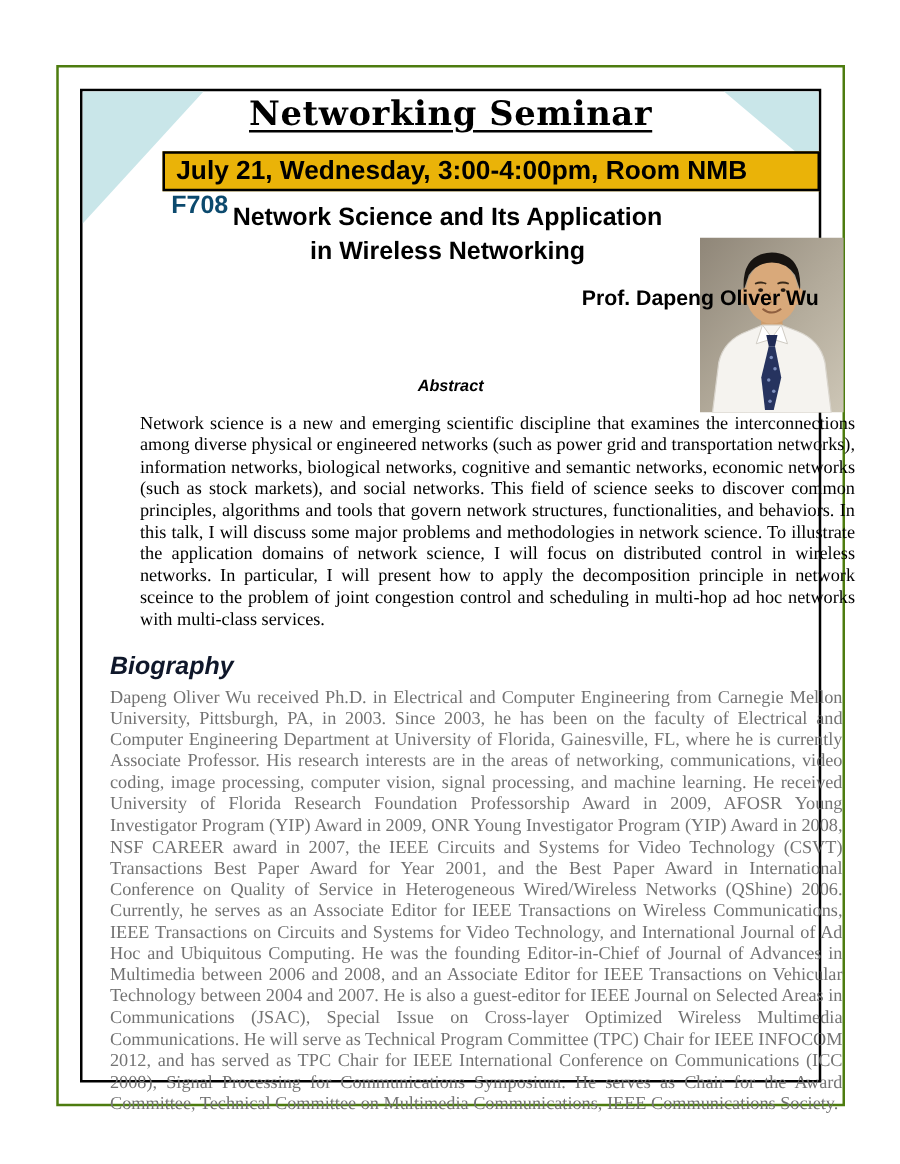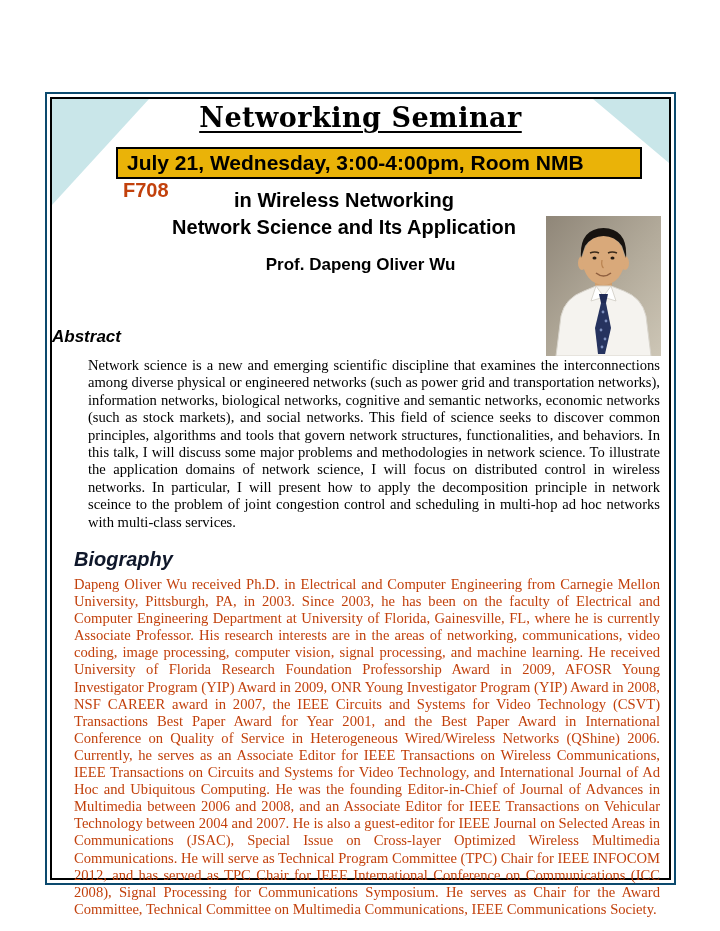--- a/index.html
+++ b/index.html
@@ -6,24 +6,23 @@
   .slide{
     position:relative;
     width:720px;height:931px;
     background:#ffffff;
     font-family:"Liberation Sans",sans-serif;
     overflow:hidden;
   }
   .frame-outer{
     position:absolute;
     left:45px;top:52px;right:44px;bottom:46px;
-    border:2px solid #0c4a6e;
-    padding:3px;
+    border:2px solid #4d7c0f;
+    padding:17px;
     box-sizing:border-box;
-    margin-top:40px;
   }
   .frame-inner{
     position:relative;
     width:100%;height:100%;
     border:2px solid #000;
     box-sizing:border-box;
   }
   .corner-accent{
     position:absolute;top:0;
     background:#c9e6e9;
@@ -54,86 +53,86 @@
     border:2px solid #000;
     box-sizing:border-box;
     font-weight:bold;font-size:21px;
     line-height:28px;
     padding-left:9px;
     color:#000;
     background:#eab308;
   }
   .date-overflow{
     position:absolute;left:71px;top:80px;
-    font-weight:bold;font-size:20px;color:#c2410c;
+    font-weight:bold;font-size:20px;color:#0c4a6e;
   }
   .talk-title{
     position:absolute;left:0;top:88px;width:584px;
     text-align:center;
     font-weight:bold;font-size:20px;line-height:27px;
     color:#000;
   }
   .speaker-photo{
     position:absolute;left:494px;top:117px;
     width:115px;height:140px;
     display:block;
   }
   .speaker-block{
     position:absolute;left:0;top:154px;width:100%;
-    text-align:center;
+    text-align:right;
     font-weight:bold;font-size:17px;line-height:23px;
   }
   .speaker-name{color:#000;}
   .speaker-dept,.speaker-univ{color:#18988f;}
   .abstract-heading{
     position:absolute;left:0;top:228px;width:100%;
-    text-align:left;
-    font-weight:bold;font-style:italic;font-size:17px;
+    text-align:center;
+    font-weight:bold;font-style:italic;font-size:13px;
     color:#000;
   }
   .abstract-body{
-    position:absolute;left:36px;top:258px;width:572px;
+    position:absolute;left:46px;top:258px;width:572px;
     font-family:"Liberation Serif",serif;
     font-size:14.6px;line-height:17.4px;
     text-align:justify;
     color:#000;
   }
   .bio-heading{
     position:absolute;left:22px;top:449px;
     font-weight:bold;font-style:italic;font-size:20px;
     color:#0f172a;
   }
   .bio-body{
     position:absolute;left:22px;top:477px;width:586px;
     font-family:"Liberation Serif",serif;
     font-size:14.6px;line-height:17.1px;
     text-align:justify;
-    color:#c2410c;
+    color:#737373;
   }
 </style>
 </head>
 <body>
 
 <div class="slide">
   <div class="frame-outer">
     <div class="frame-inner">
 
       <div class="corner-accent left"></div>
       <div class="corner-accent right"></div>
 
       <div class="seminar-title">Networking Seminar</div>
 
       <div class="date-box">
         <span>July 21, Wednesday, 3:00-4:00pm, Room NMB</span>
       </div>
       <div class="date-overflow">F708</div>
 
       <div class="talk-title">
+        <div>Network Science and Its Application</div>
         <div>in Wireless Networking</div>
-        <div>Network Science and Its Application</div>
       </div>
 
       <svg class="speaker-photo" viewBox="0 0 115 140" xmlns="http://www.w3.org/2000/svg">
         <defs>
           <linearGradient id="pbg" x1="0" y1="0" x2="1" y2="1">
             <stop offset="0" stop-color="#8f8678"></stop>
             <stop offset="0.55" stop-color="#b3ab9b"></stop>
             <stop offset="1" stop-color="#cdc6b6"></stop>
           </linearGradient>
         </defs>

